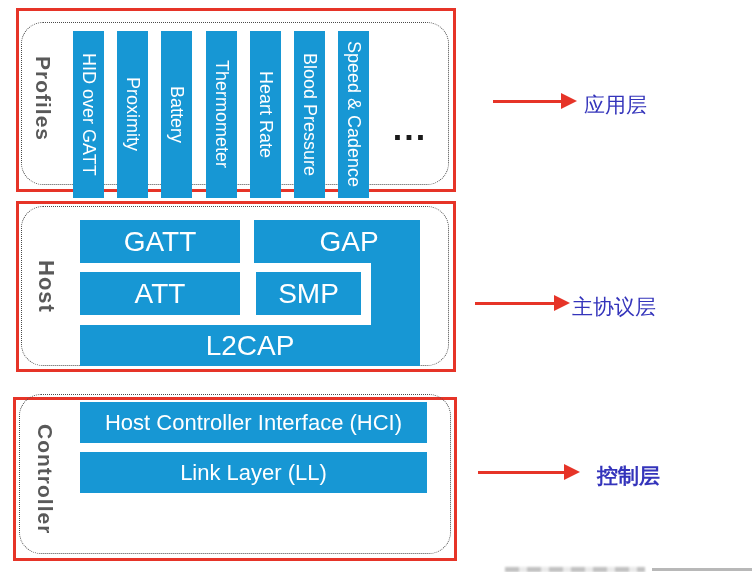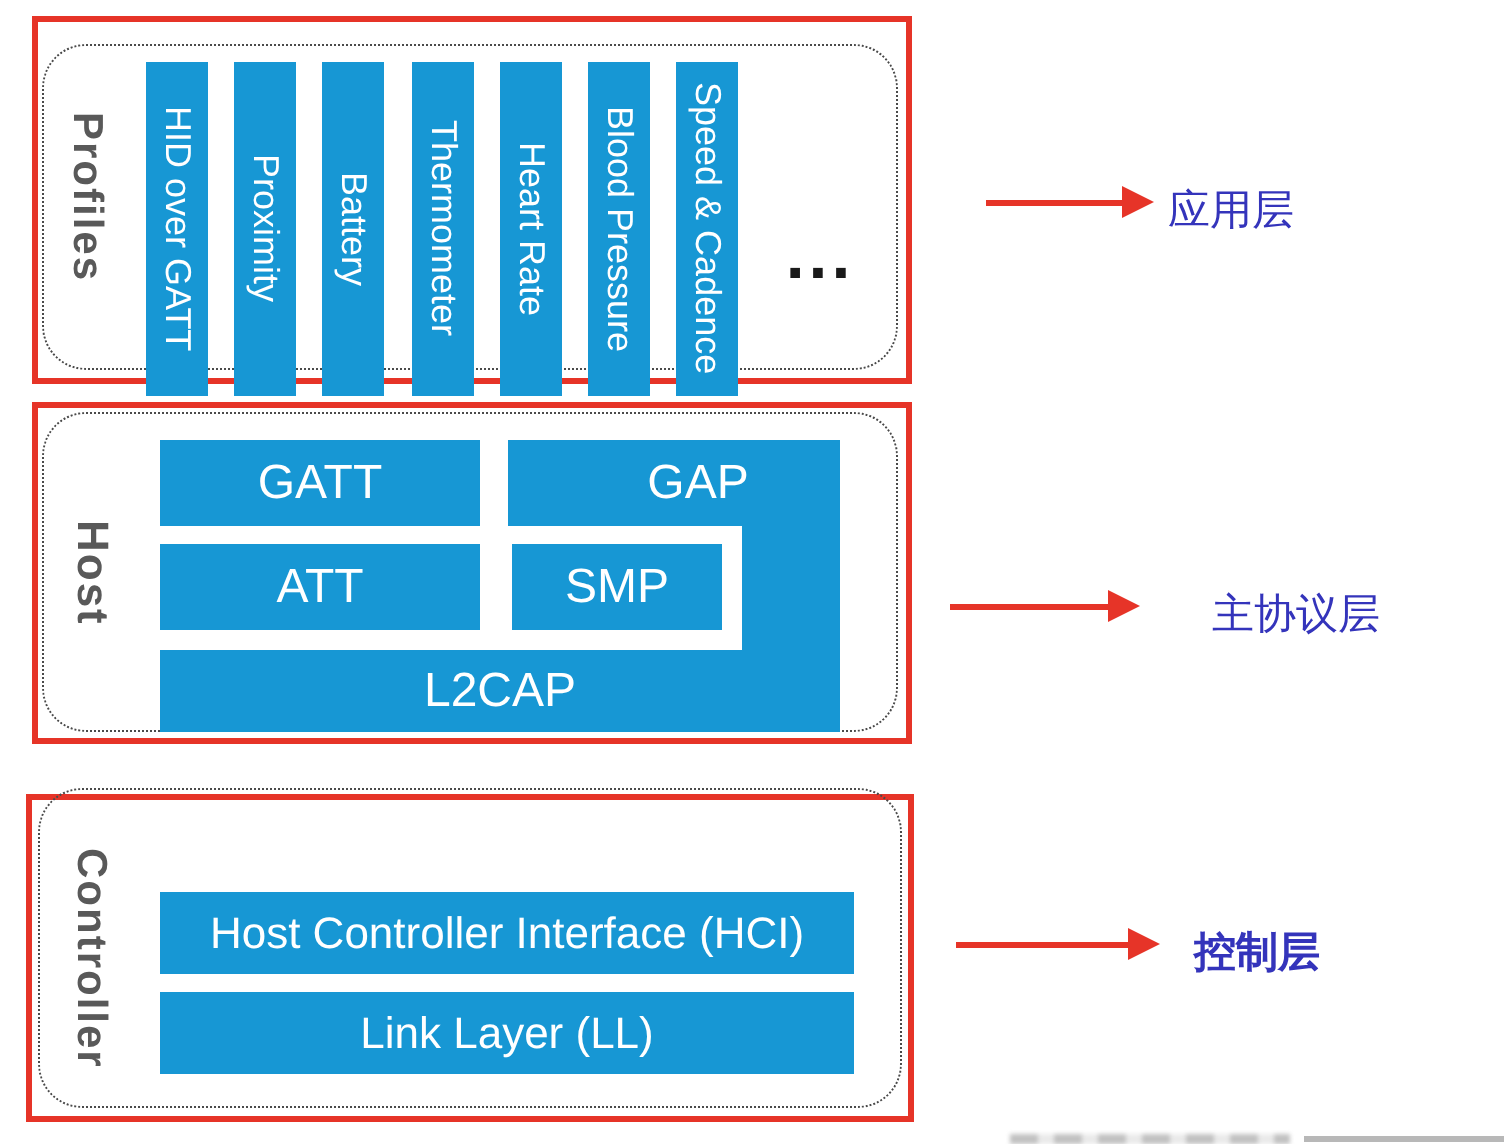--- a/index.html
+++ b/index.html
@@ -35,27 +35,27 @@
   .pbar span{
     writing-mode:vertical-rl;color:#fff;font-size:18px;white-space:nowrap;
   }
   .dots{
     position:absolute;color:#1a1a1a;font-weight:bold;font-size:34px;line-height:1;
     letter-spacing:2px;text-align:center;
   }
   
   .block{
     position:absolute;background:var(--blue);color:#fff;
-    display:flex;align-items:center;justify-content:center;font-size:24px;text-align:right;
+    display:flex;align-items:center;justify-content:center;font-size:28px;text-align:right;
   }
   .block.plain{display:block;}
   
   .hbar{
     position:absolute;background:var(--blue);color:#fff;height:41px;width:347px;left:64px;
-    display:flex;align-items:center;justify-content:center;font-size:22px;margin-top:44px;
+    display:flex;align-items:center;justify-content:center;font-size:22px;
   }
   
   .arrow-line{position:absolute;height:3px;background:var(--red);}
   .arrow-head{
     position:absolute;width:0;height:0;
     border-top:8px solid transparent;border-bottom:8px solid transparent;
     border-left:16px solid var(--red);
   }
   .ann-text{position:absolute;color:var(--ann);font-size:21px;white-space:nowrap;}
   
@@ -125,21 +125,21 @@
 
   <div>
     <div class="arrow-line" style="left:493px;top:100px;width:70px;"></div>
     <div class="arrow-head" style="left:561px;top:93px;"></div>
     <div class="ann-text" style="left:584px;top:91px;">应用层</div>
   </div>
 
   <div>
     <div class="arrow-line" style="left:475px;top:302px;width:81px;"></div>
     <div class="arrow-head" style="left:554px;top:295px;"></div>
-    <div class="ann-text" style="left:606px;top:293px;">主协议层</div>
+    <div class="ann-text" style="left:572px;top:293px;">主协议层</div>
   </div>
 
   <div>
     <div class="arrow-line" style="left:478px;top:471px;width:87px;"></div>
     <div class="arrow-head" style="left:564px;top:464px;"></div>
     <div class="ann-text" style="left:597px;top:462px;font-weight:bold;">控制层</div>
   </div>
 
   <div class="wm-blobs"></div>
   <div class="wm-line"></div>

